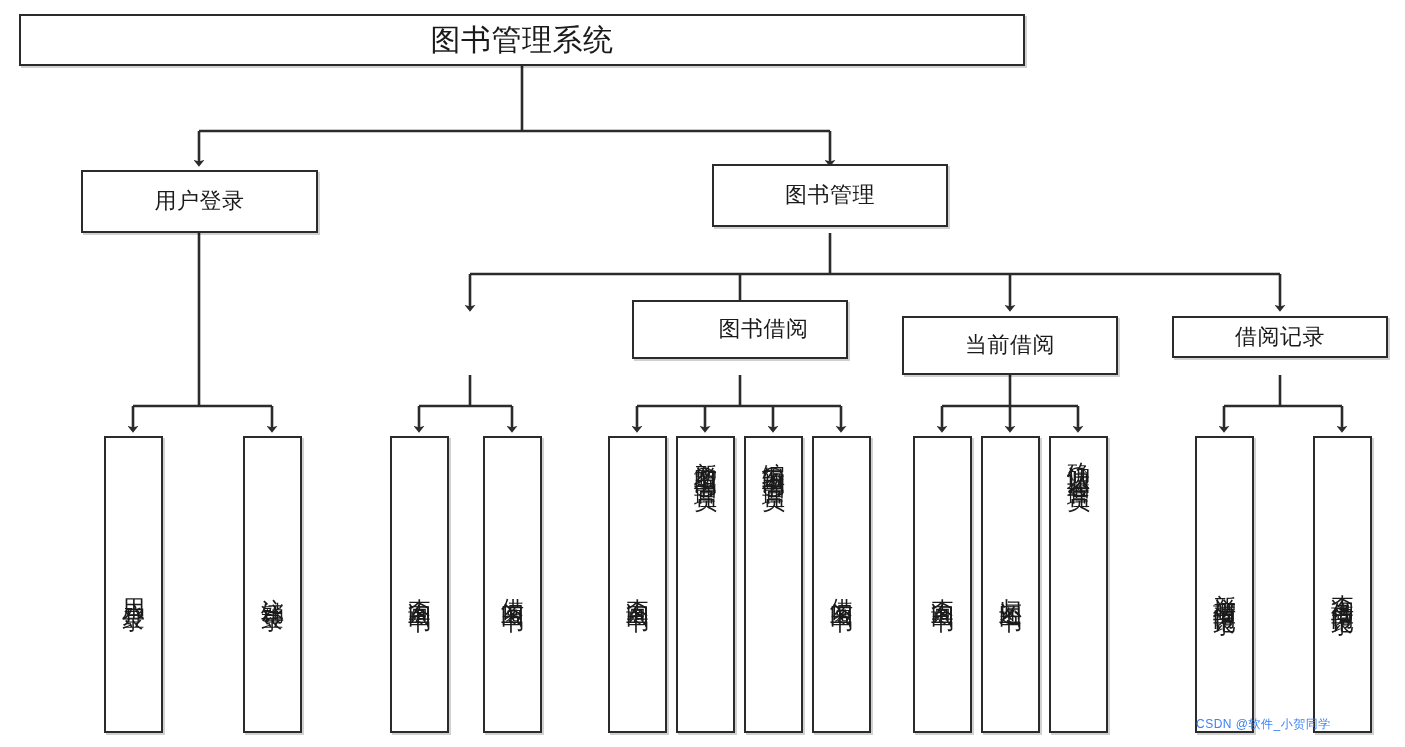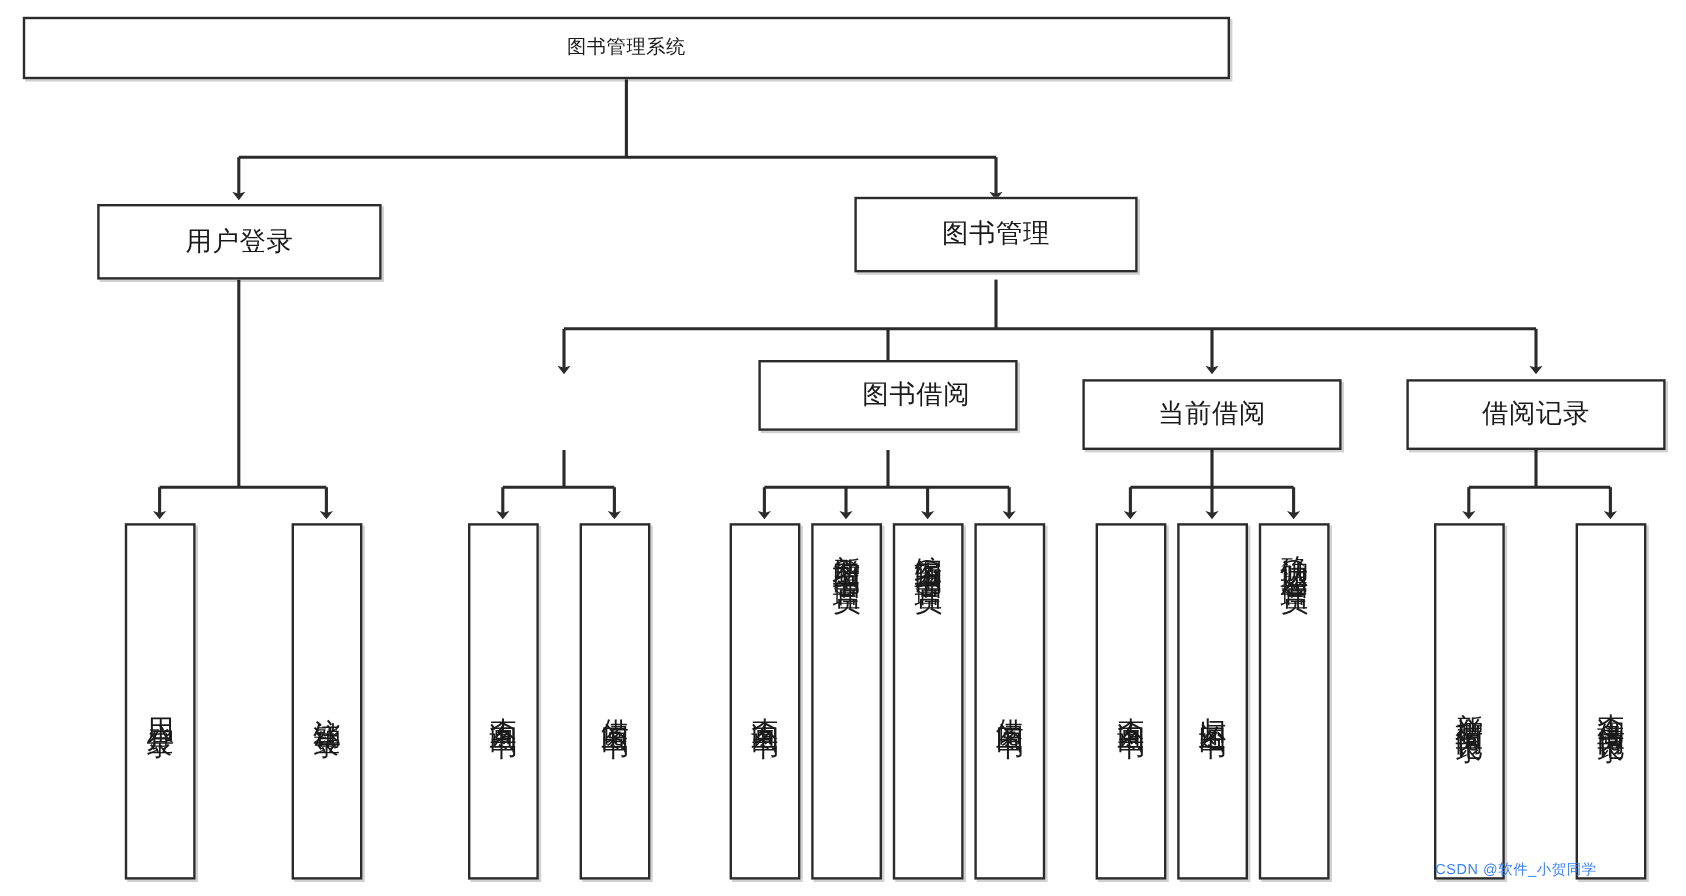--- a/index.html
+++ b/index.html
@@ -54,21 +54,21 @@
     text-orientation: upright;
     font-size: 23px;
     letter-spacing: 4px;
     line-height: 1;
     white-space: nowrap;
   }
   .node.vertical.mid .node-label {
     align-self: center;
   }
   #root-node .node-label {
-    font-size: 16px;
+    font-size: 30px;
   }
   .watermark {
     position: absolute;
     font-size: 12px;
     color: #3b82f6;
     white-space: nowrap;
     letter-spacing: 0.5px;
     pointer-events: none;
   }
 </style>
@@ -137,21 +137,21 @@
   <div class="node horizontal" style="left:712px; top:164px; width:236px; height:63px;">
     <span class="node-label">图书管理</span>
   </div>
 
   <div class="node horizontal" style="left:632px; top:300px; width:216px; height:59px;padding-left:47px;">
     <span class="node-label">图书借阅</span>
   </div>
   <div class="node horizontal" style="left:902px; top:316px; width:216px; height:59px;align-items:center;">
     <span class="node-label">当前借阅</span>
   </div>
-  <div class="node horizontal" style="left:1172px; top:316px; width:216px; height:59px;">
+  <div class="node horizontal" style="left:1172px; top:316px; width:216px; height:42px;">
     <span class="node-label">借阅记录</span>
   </div>
 
   <div class="node vertical mid" style="left:104px; top:436px; width:59px; height:297px;">
     <span class="node-label">用户登录</span>
   </div>
   <div class="node vertical mid" style="left:243px; top:436px; width:59px; height:297px;">
     <span class="node-label">注销登录</span>
   </div>
 

